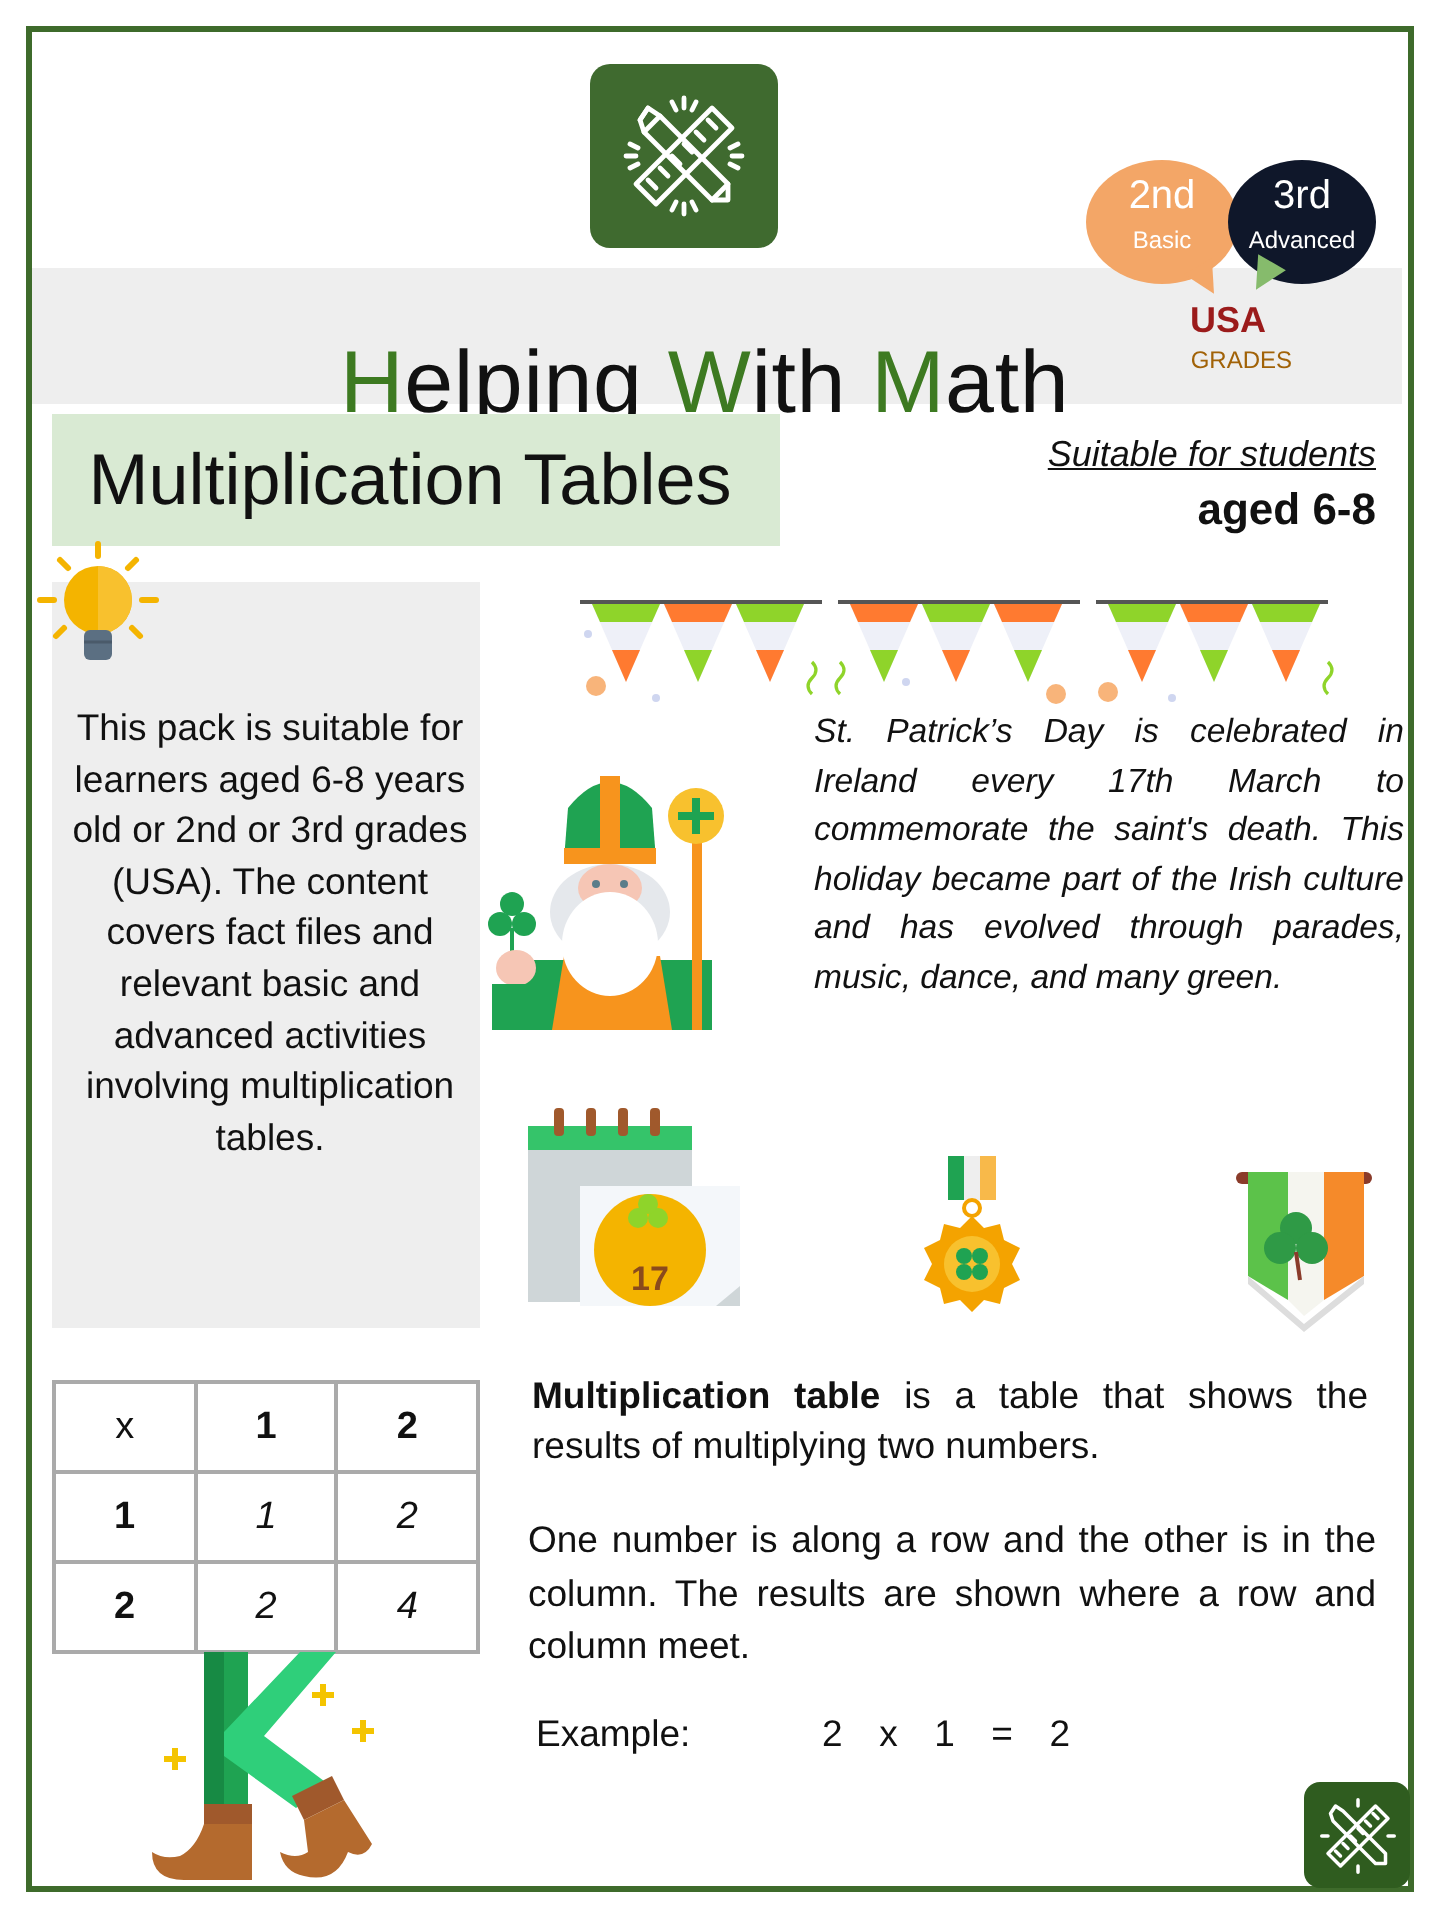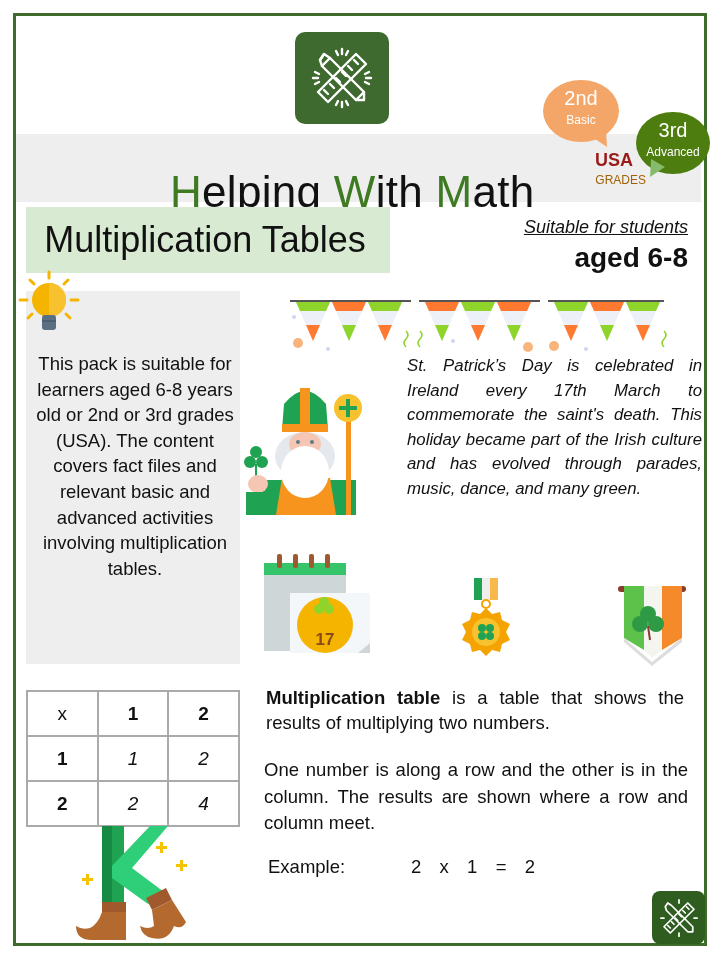--- a/index.html
+++ b/index.html
@@ -29,21 +29,21 @@
   .site-title {
     position: absolute; left: 170px; top: 141px; font-size: 44px; line-height: 56px;
     color: #111; letter-spacing: 0.3px; margin-top: 23px;
   }
   .site-title .g { color: #3d7a21; }
 
   .bubble {
     position: absolute; border-radius: 50%; color: #fff; text-align: center;
   }
   .bubble-2nd { left: 543px; top: 80px; width: 76px; height: 62px; background: #f3a667; }
-  .bubble-3rd { left: 636px; top: 80px; width: 74px; height: 62px; background: #4d7c0f; margin-top: 32px; }
+  .bubble-3rd { left: 614px; top: 80px; width: 74px; height: 62px; background: #0f172a; }
   .bubble .big { font-size: 20px; line-height: 22px; margin-top: 7px; text-align: center; }
   .bubble .small { font-size: 12px; line-height: 16px; margin-top: 3px; }
   .bubble-2nd::after {
     content: ""; position: absolute; left: 52px; top: 52px; width: 0; height: 0;
     border-left: 8px solid transparent; border-right: 8px solid transparent;
     border-top: 16px solid #f3a667; transform: rotate(-30deg);
   }
   .bubble-3rd::after {
     content: ""; position: absolute; left: 10px; top: 50px; width: 0; height: 0;
     border-left: 8px solid transparent; border-right: 8px solid transparent;
@@ -62,21 +62,21 @@
     position: absolute; left: 26px; top: 207px; width: 364px; height: 66px;
     background: #d9ead3; display: flex; align-items: center; justify-content: center;
   }
   .topic-title { font-size: 36px; color: #111; padding-right: 6px; }
 
   .suitable-label {
     position: absolute; right: 32px; top: 217px; font-size: 18px; font-style: italic;
     text-decoration: underline; color: #111;
   }
   .age-label {
-    position: absolute; right: 32px; top: 242px; font-size: 28px; font-weight: bold; color: #111;
+    position: absolute; right: 32px; top: 242px; font-size: 22px; font-weight: bold; color: #111;
   }
 
   .info-box {
     position: absolute; left: 26px; top: 291px; width: 214px; height: 373px;
     background: #eeeeee;
   }
   .bulb { position: absolute; left: 16px; top: 270px; width: 66px; height: 66px; }
   .info-text {
     position: absolute; left: 35px; top: 351px; width: 200px;
     font-size: 18.5px; line-height: 25.6px; color: #111; text-align: center;

